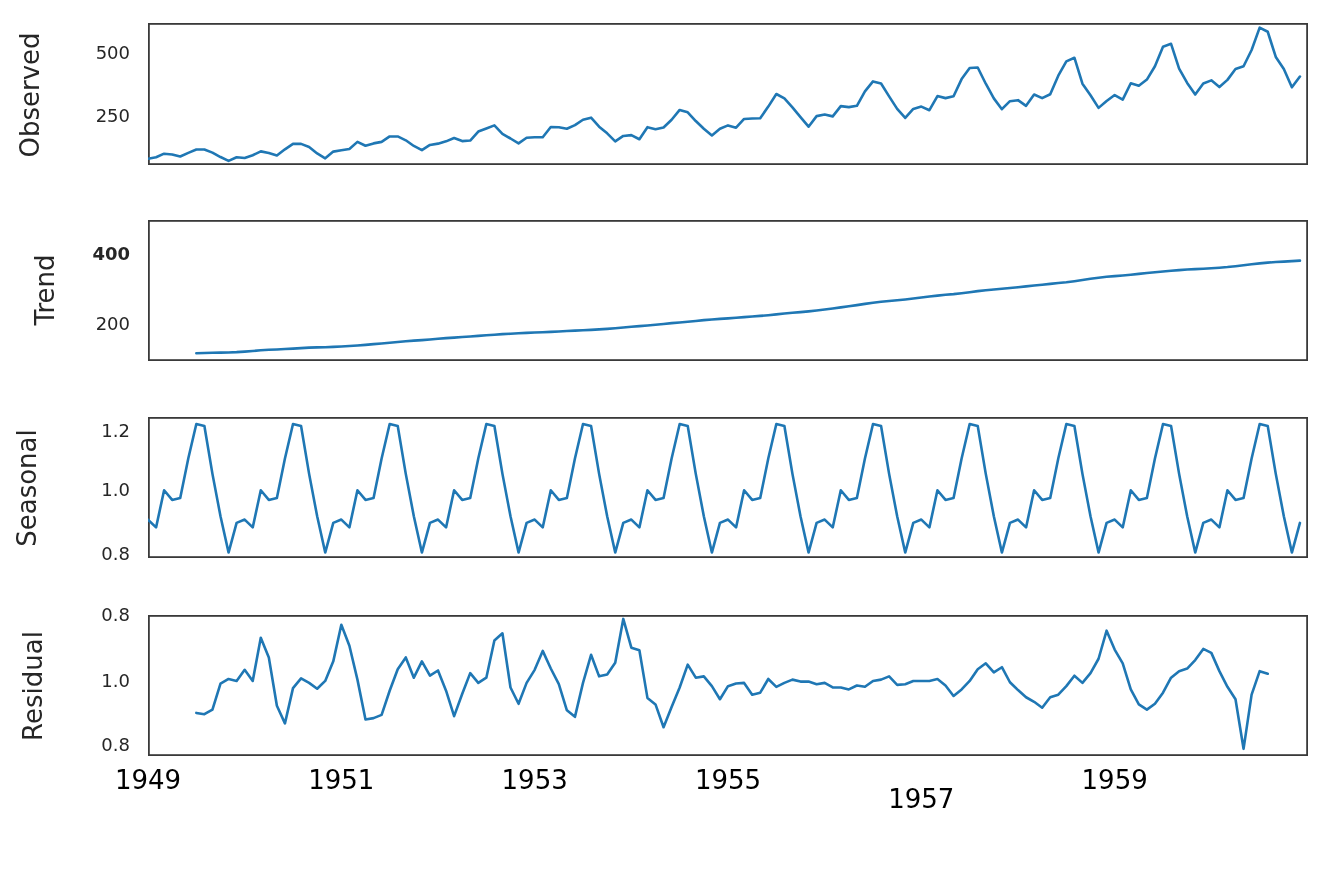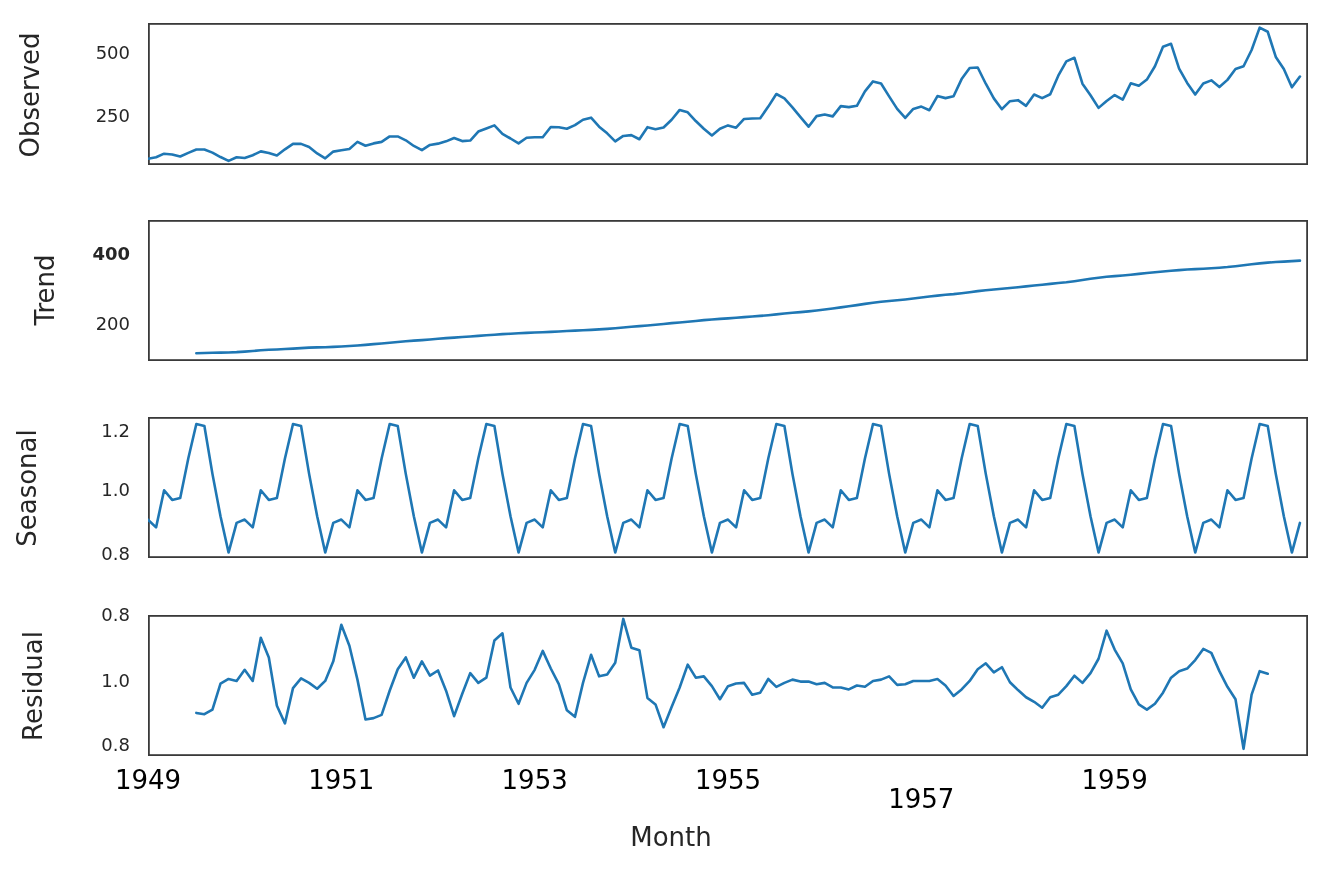--- a/index.html
+++ b/index.html
@@ -130,15 +130,14 @@
 
   <div id="xticks-container">
       <div class="xtick-label" style="left: 88px; top: 765px; width: 120px;">1949</div>
       <div class="xtick-label" style="left: 281.333px; top: 765px; width: 120px;">1951</div>
       <div class="xtick-label" style="left: 474.667px; top: 765px; width: 120px;">1953</div>
       <div class="xtick-label" style="left: 668px; top: 765px; width: 120px;">1955</div>
       <div class="xtick-label" style="left: 861.333px; top: 765px; width: 120px; margin-top: 19px;">1957</div>
       <div class="xtick-label" style="left: 1054.67px; top: 765px; width: 120px;">1959</div>
     </div>
 
-  <div class="xlabel" style="top:822px;">Month</div>
 
 </div>
 
 </body></html>

